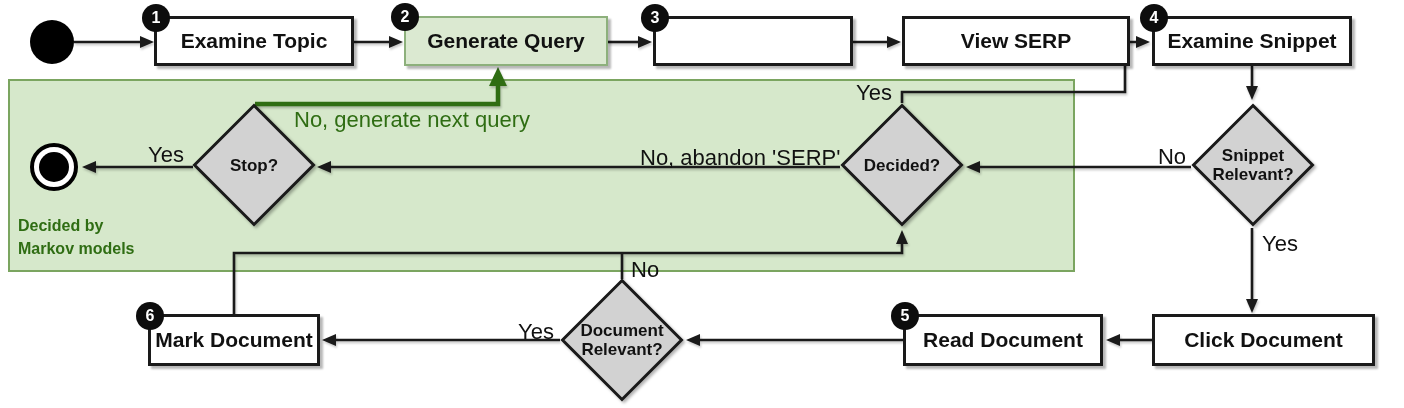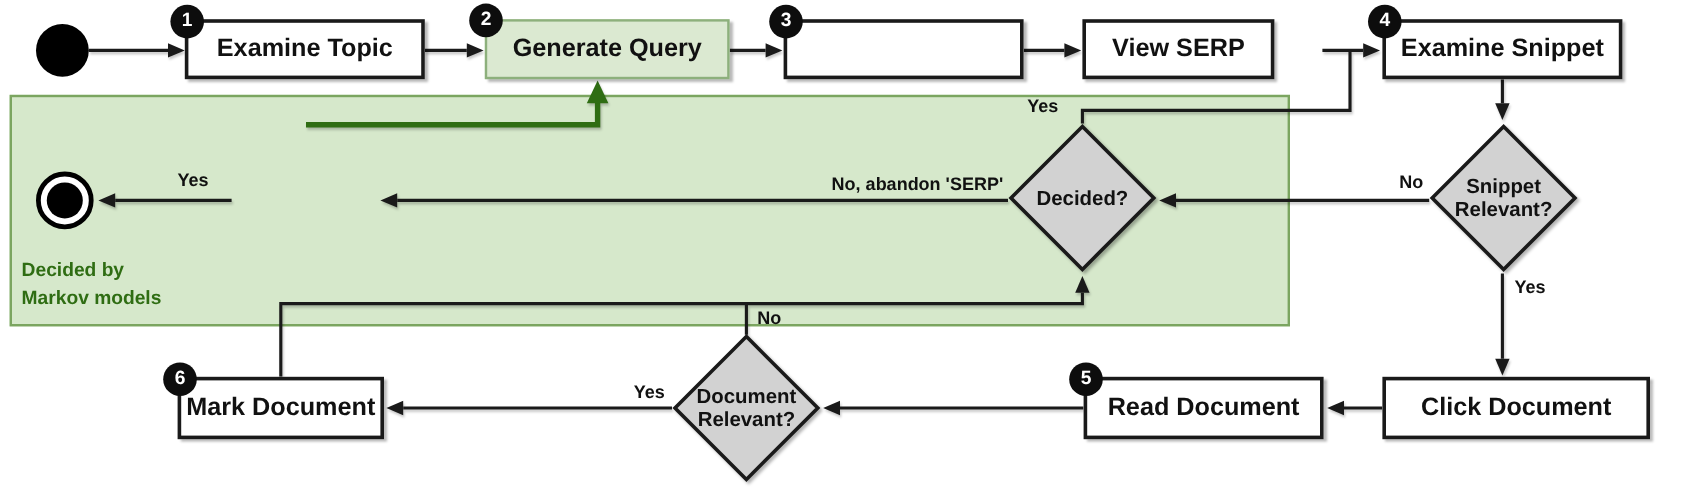--- a/index.html
+++ b/index.html
@@ -53,21 +53,21 @@
     text-align:center;font-size:17px;font-weight:bold;color:#111;line-height:19px;padding:0 12px;}
 
   
   .start-node{position:absolute;left:30px;top:20px;width:44px;height:44px;border-radius:50%;
     background:#000;z-index:3;}
   .end-node{position:absolute;left:30px;top:143px;width:48px;height:48px;border-radius:50%;
     background:#fff;border:4px solid #000;z-index:3;display:flex;align-items:center;justify-content:center;}
   .end-node .inner{width:30px;height:30px;border-radius:50%;background:#000;}
 
   
-  .elabel{position:absolute;font-size:15px;font-weight:bold;color:#111;z-index:5;white-space:nowrap;}
+  .elabel{position:absolute;font-size:22px;font-weight:normal;color:#111;z-index:5;white-space:nowrap;}
   .elabel.green{color:var(--dark-green);}
   .elabel.ralign{text-align:right;}
 </style>
 </head>
 <body>
 
 <div class="canvas">
 
   <div class="region"></div>
   <div class="region-label">Decided by
@@ -134,28 +134,34 @@
     <span class="badge">1</span>
     <span>Examine Topic</span>
   </div>
   <div class="box green" style="left:404px;top:16px;width:204px;">
     <span class="badge">2</span>
     <span>Generate Query</span>
   </div>
   <div class="box" style="left:653px;top:16px;width:200px;">
     <span class="badge">3</span>
   </div>
-  <div class="box" style="left:902px;top:16px;width:160px;">
+  <div class="box" style="left:902px;top:16px;width:228px;">
     <span>View SERP</span>
   </div>
   <div class="box" style="left:1152px;top:16px;width:200px;">
     <span class="badge">4</span>
     <span>Examine Snippet</span>
   </div>
 
+  <div class="diamond" style="left:192px;top:103px;">
+    <svg viewBox="0 0 124 124">
+        <polygon points="62,2.5 121.5,62 62,121.5 2.5,62"></polygon>
+      </svg>
+    <div class="dlabel">Stop?</div>
+  </div>
   <div class="diamond" style="left:840px;top:103px;">
     <svg viewBox="0 0 124 124">
         <polygon points="62,2.5 121.5,62 62,121.5 2.5,62"></polygon>
       </svg>
     <div class="dlabel">Decided?</div>
   </div>
   <div class="diamond" style="left:560px;top:278px;">
     <svg viewBox="0 0 124 124">
         <polygon points="62,2.5 121.5,62 62,121.5 2.5,62"></polygon>
       </svg>
@@ -180,14 +186,15 @@
     <span>Click Document</span>
   </div>
 
   <span class="elabel" style="left:148px;top:142px;">Yes</span>
   <span class="elabel ralign" style="left:640px;top:145px;width:196px;">No, abandon 'SERP'</span>
   <span class="elabel" style="left:856px;top:80px;">Yes</span>
   <span class="elabel ralign" style="left:1126px;top:144px;width:60px;">No</span>
   <span class="elabel" style="left:1262px;top:231px;">Yes</span>
   <span class="elabel ralign" style="left:490px;top:319px;width:64px;">Yes</span>
   <span class="elabel" style="left:631px;top:257px;">No</span>
+  <span class="elabel green" style="left:294px;top:107px;">No, generate next query</span>
 
 </div>
 
 </body></html>

